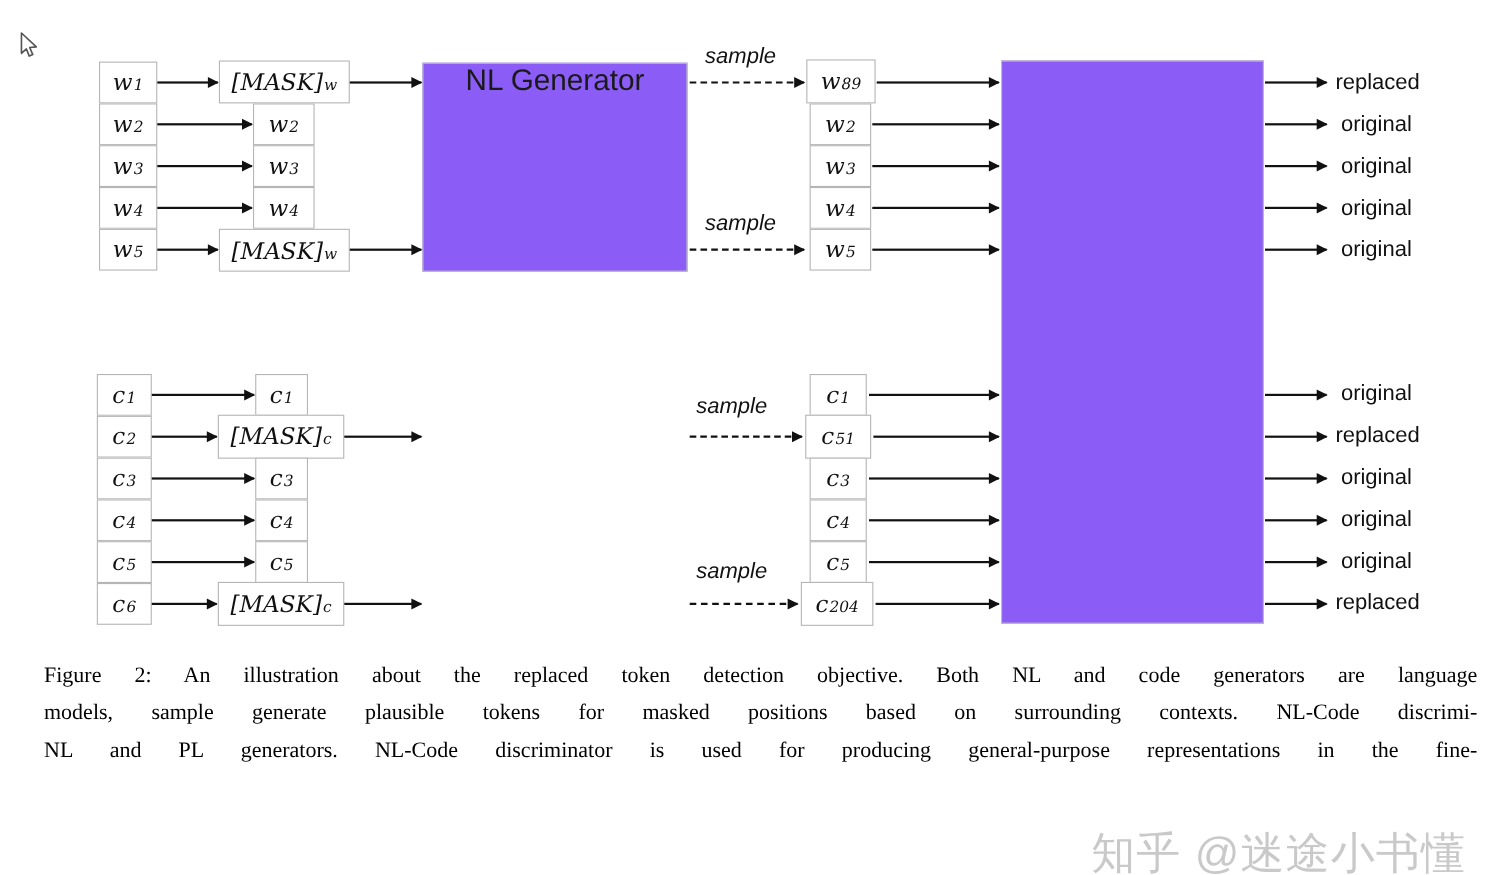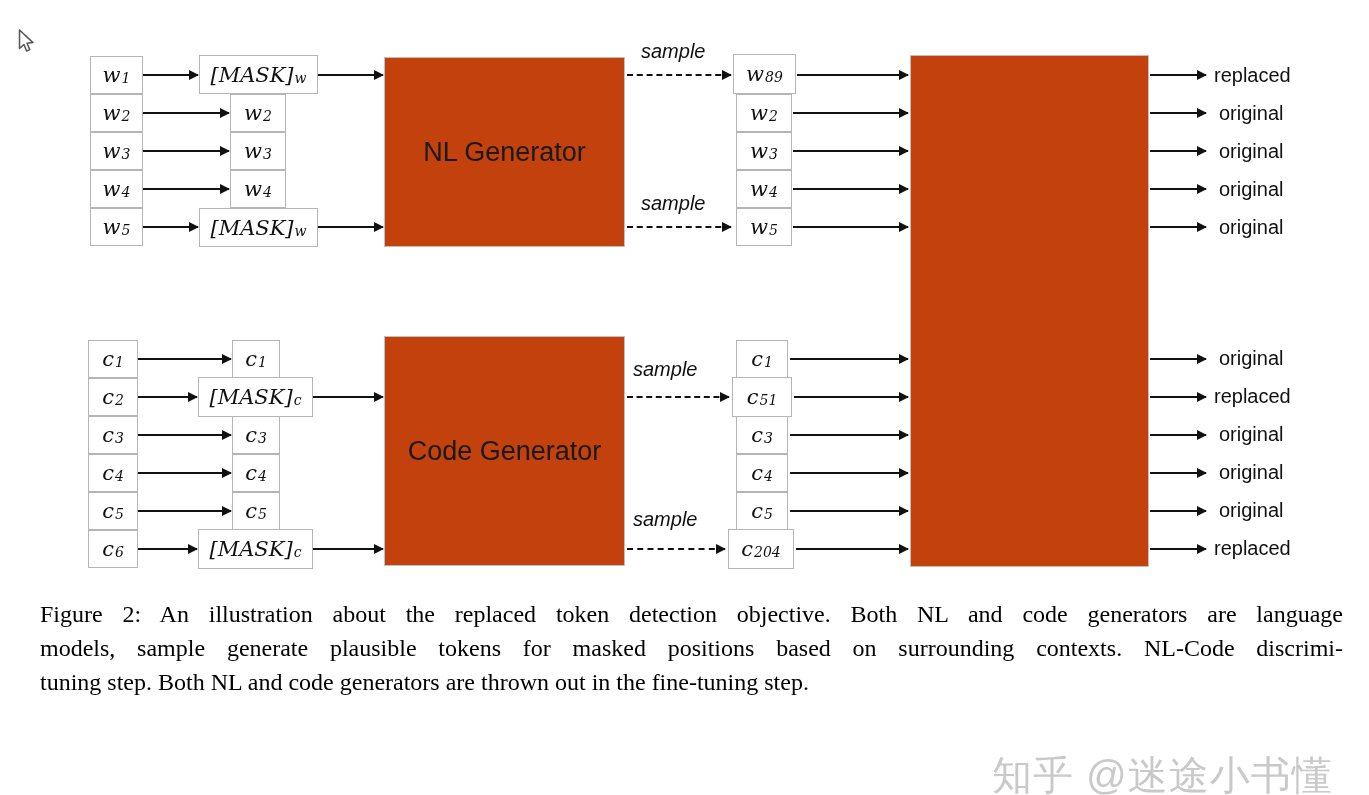--- a/index.html
+++ b/index.html
@@ -4,38 +4,38 @@
 <style>
   html,body{margin:0;padding:0;background:#fff;}
   .stage{position:relative;width:1369px;height:795px;background:#ffffff;overflow:hidden;
          font-family:"Liberation Sans",sans-serif;color:#111;}
   
   .box{position:absolute;box-sizing:border-box;background:#fff;border:1px solid #b5b5b5;
        display:flex;align-items:center;justify-content:center;
        font-family:"DejaVu Serif",serif;font-style:italic;font-size:21px;color:#111;}
   .box .ts{font-size:14px;font-style:italic;transform:translateY(3px);margin-left:1px;}
   
-  .bigbox{position:absolute;box-sizing:border-box;background:#c2410c;border:1px solid #c0c0c0;
-          display:flex;align-items:center;justify-content:center;text-align:center;
+  .bigbox{position:absolute;box-sizing:border-box;background:#8b5cf6;border:1px solid #c0c0c0;
+          display:flex;align-items:flex-start;justify-content:center;text-align:center;
           font-size:27px;color:#1a1a1a;}
   .disc-label{position:absolute;text-align:center;font-size:27px;line-height:34px;color:#1a1a1a;}
   .disc-label span{display:block;}
   
   .arrow{position:absolute;height:2px;background:#111;}
   .arrow::after{content:"";position:absolute;right:-1px;top:-4px;width:0;height:0;
                 border-left:10px solid #111;border-top:5px solid transparent;border-bottom:5px solid transparent;}
   .arrow.dashed{background:transparent;height:0;border-top:2px dashed #111;}
   .arrow.dashed::after{top:-6px;}
   
   .sample{position:absolute;font-style:italic;font-size:20px;color:#111;}
   
   .out{position:absolute;font-size:20px;line-height:26px;color:#111;}
   
   .caption{position:absolute;left:40px;top:597px;width:1303px;z-index:2;
-           font-family:"Liberation Serif",serif;font-size:24px;color:#000;}
+           font-family:"Liberation Serif",serif;font-size:20px;color:#000;}
   .caption .cl{height:34px;line-height:34px;white-space:nowrap;}
   .caption .cl.j{white-space:normal;text-align:justify;text-align-last:justify;height:34px;overflow:hidden;}
   
   .watermark{position:absolute;left:992px;top:712px;z-index:1;font-size:40px;letter-spacing:1px;
              color:#c9c9c9;font-family:"Liberation Sans",sans-serif;white-space:nowrap;margin-top:36px;}
   .cursor{position:absolute;left:15px;top:28px;z-index:3;}
 </style>
 </head>
 <body>
 
@@ -200,23 +200,20 @@
       <sub class="ts">5</sub>
     </div>
   <div class="box" style="left:198px;top:529px;width:115px;height:40px">
       <span>[MASK]</span>
       <sub class="ts">c</sub>
     </div>
 
   <div class="arrow" style="left:313px;top:396px;width:70px"></div>
   <div class="arrow" style="left:313px;top:548px;width:70px"></div>
 
-  <div class="bigbox" style="left:384px;top:336px;width:241px;height:230px">
-    <span>Code Generator</span>
-  </div>
 
   <div class="sample" style="left:633px;top:358px">sample</div>
   <div class="arrow dashed" style="left:627px;top:396px;width:102px"></div>
   <div class="sample" style="left:633px;top:508px">sample</div>
   <div class="arrow dashed" style="left:627px;top:548px;width:98px"></div>
 
   <div class="box" style="left:736px;top:340px;width:52px;height:38px">
       <span>c</span>
       <sub class="ts">1</sub>
     </div>
@@ -259,16 +256,16 @@
   <div class="out" style="left:1219px;top:421px">original</div>
   <div class="out" style="left:1219px;top:459px">original</div>
   <div class="out" style="left:1219px;top:497px">original</div>
   <div class="out" style="left:1214px;top:535px">replaced</div>
 
   <div class="watermark">知乎 @迷途小书懂</div>
 
   <div class="caption">
     <div class="cl j">Figure 2: An illustration about the replaced token detection objective. Both NL and code generators are language</div>
     <div class="cl j">models, sample generate plausible tokens for masked positions based on surrounding contexts. NL-Code discrimi-</div>
-    <div class="cl">tuning step. Both NL and code generators are thrown out in the fine-tuning step.</div>
+    <div class="cl j">NL and PL generators. NL-Code discriminator is used for producing general-purpose representations in the fine-</div>
   </div>
 
 </div>
 
 </body></html>

